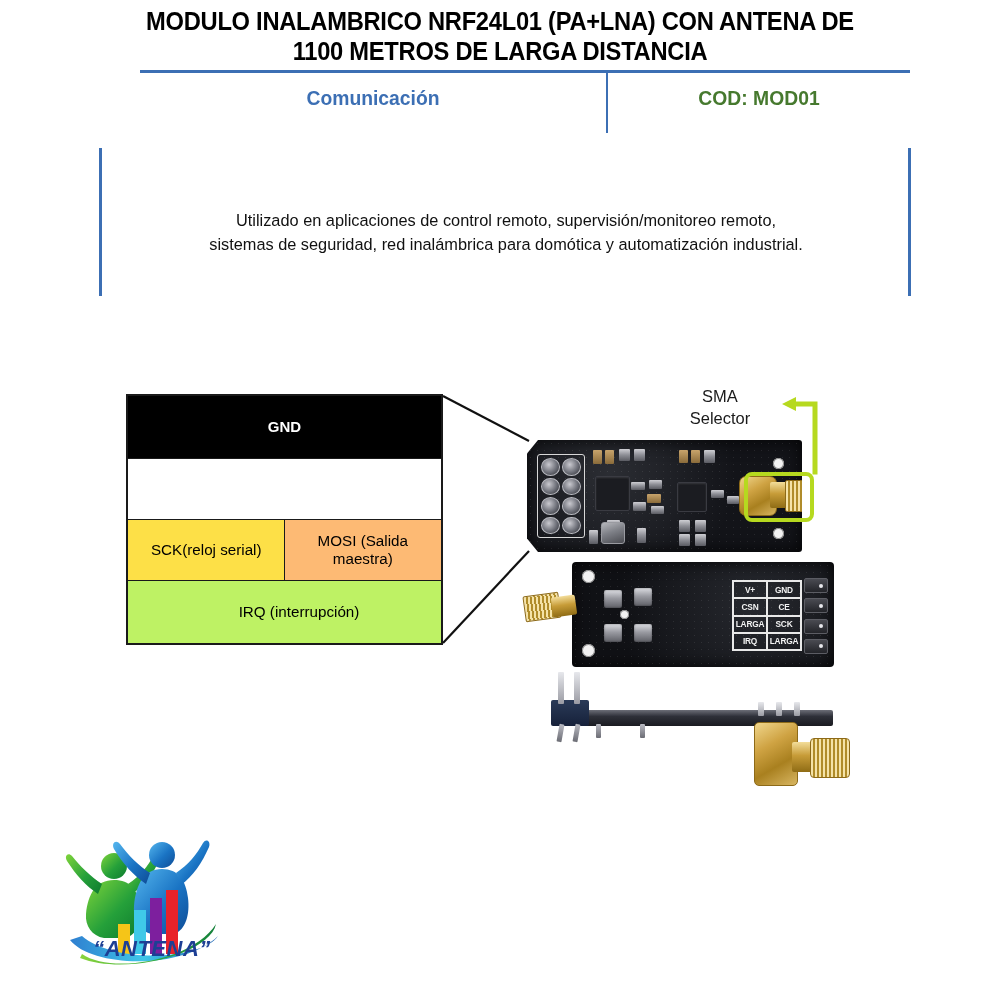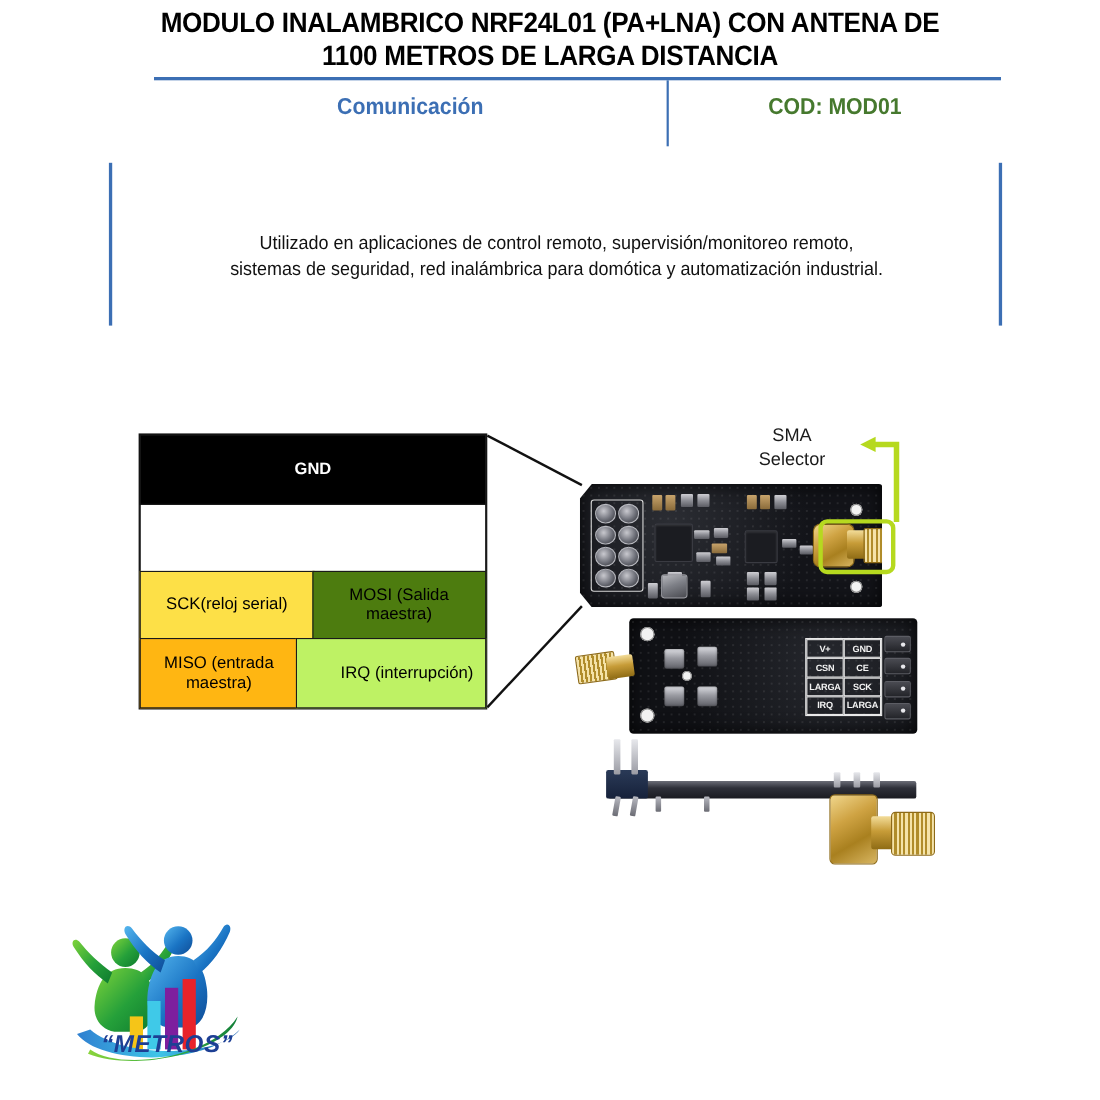--- a/index.html
+++ b/index.html
@@ -411,29 +411,26 @@
     </div>
   </div>
 
   <div class="pin-row">
   </div>
 
   <div class="pin-row">
     <div class="pin-cell" style="background:#fde047;color:#000000;">
       <span class="inner">SCK(reloj serial)</span>
     </div>
-    <div class="pin-cell" style="background:#4d7c0f;color:#000000;text-align:center;">
+    <div class="pin-cell" style="background:#fdba74;color:#000000;text-align:center;">
       <span class="inner">MOSI (Salida maestra)</span>
     </div>
   </div>
 
   <div class="pin-row">
-    <div class="pin-cell" style="background:#ffb612;color:#000000;">
-      <span class="inner">MISO (entrada maestra)</span>
-    </div>
     <div class="pin-cell" style="background:#bef264;color:#000000;padding-left:32px;">
       <span class="inner">IRQ (interrupción)</span>
     </div>
   </div>
 
 </div>
 
 <div class="board" id="board-front">
   <div class="dots-tex"></div>
 
@@ -590,13 +587,13 @@
       <rect x="82" y="82" width="12" height="44" fill="#3fc9e8"></rect>
       <rect x="98" y="70" width="12" height="56" fill="#7d1f9e"></rect>
       <rect x="114" y="62" width="12" height="64" fill="#e8232a"></rect>
     </g>
 
     <path d="M18 112 C40 140 132 142 166 108 C150 132 62 136 30 108 Z" fill="url(#gSwooshBlue)"></path>
     <path d="M30 126 C58 146 140 134 164 96 C158 126 74 148 28 130 Z" fill="url(#gSwooshGreen)"></path>
   </svg>
 </div>
 
-<div class="logo-text">“METROS”</div>
+<div class="logo-text">“ANTENA”</div>
 
 </body></html>

